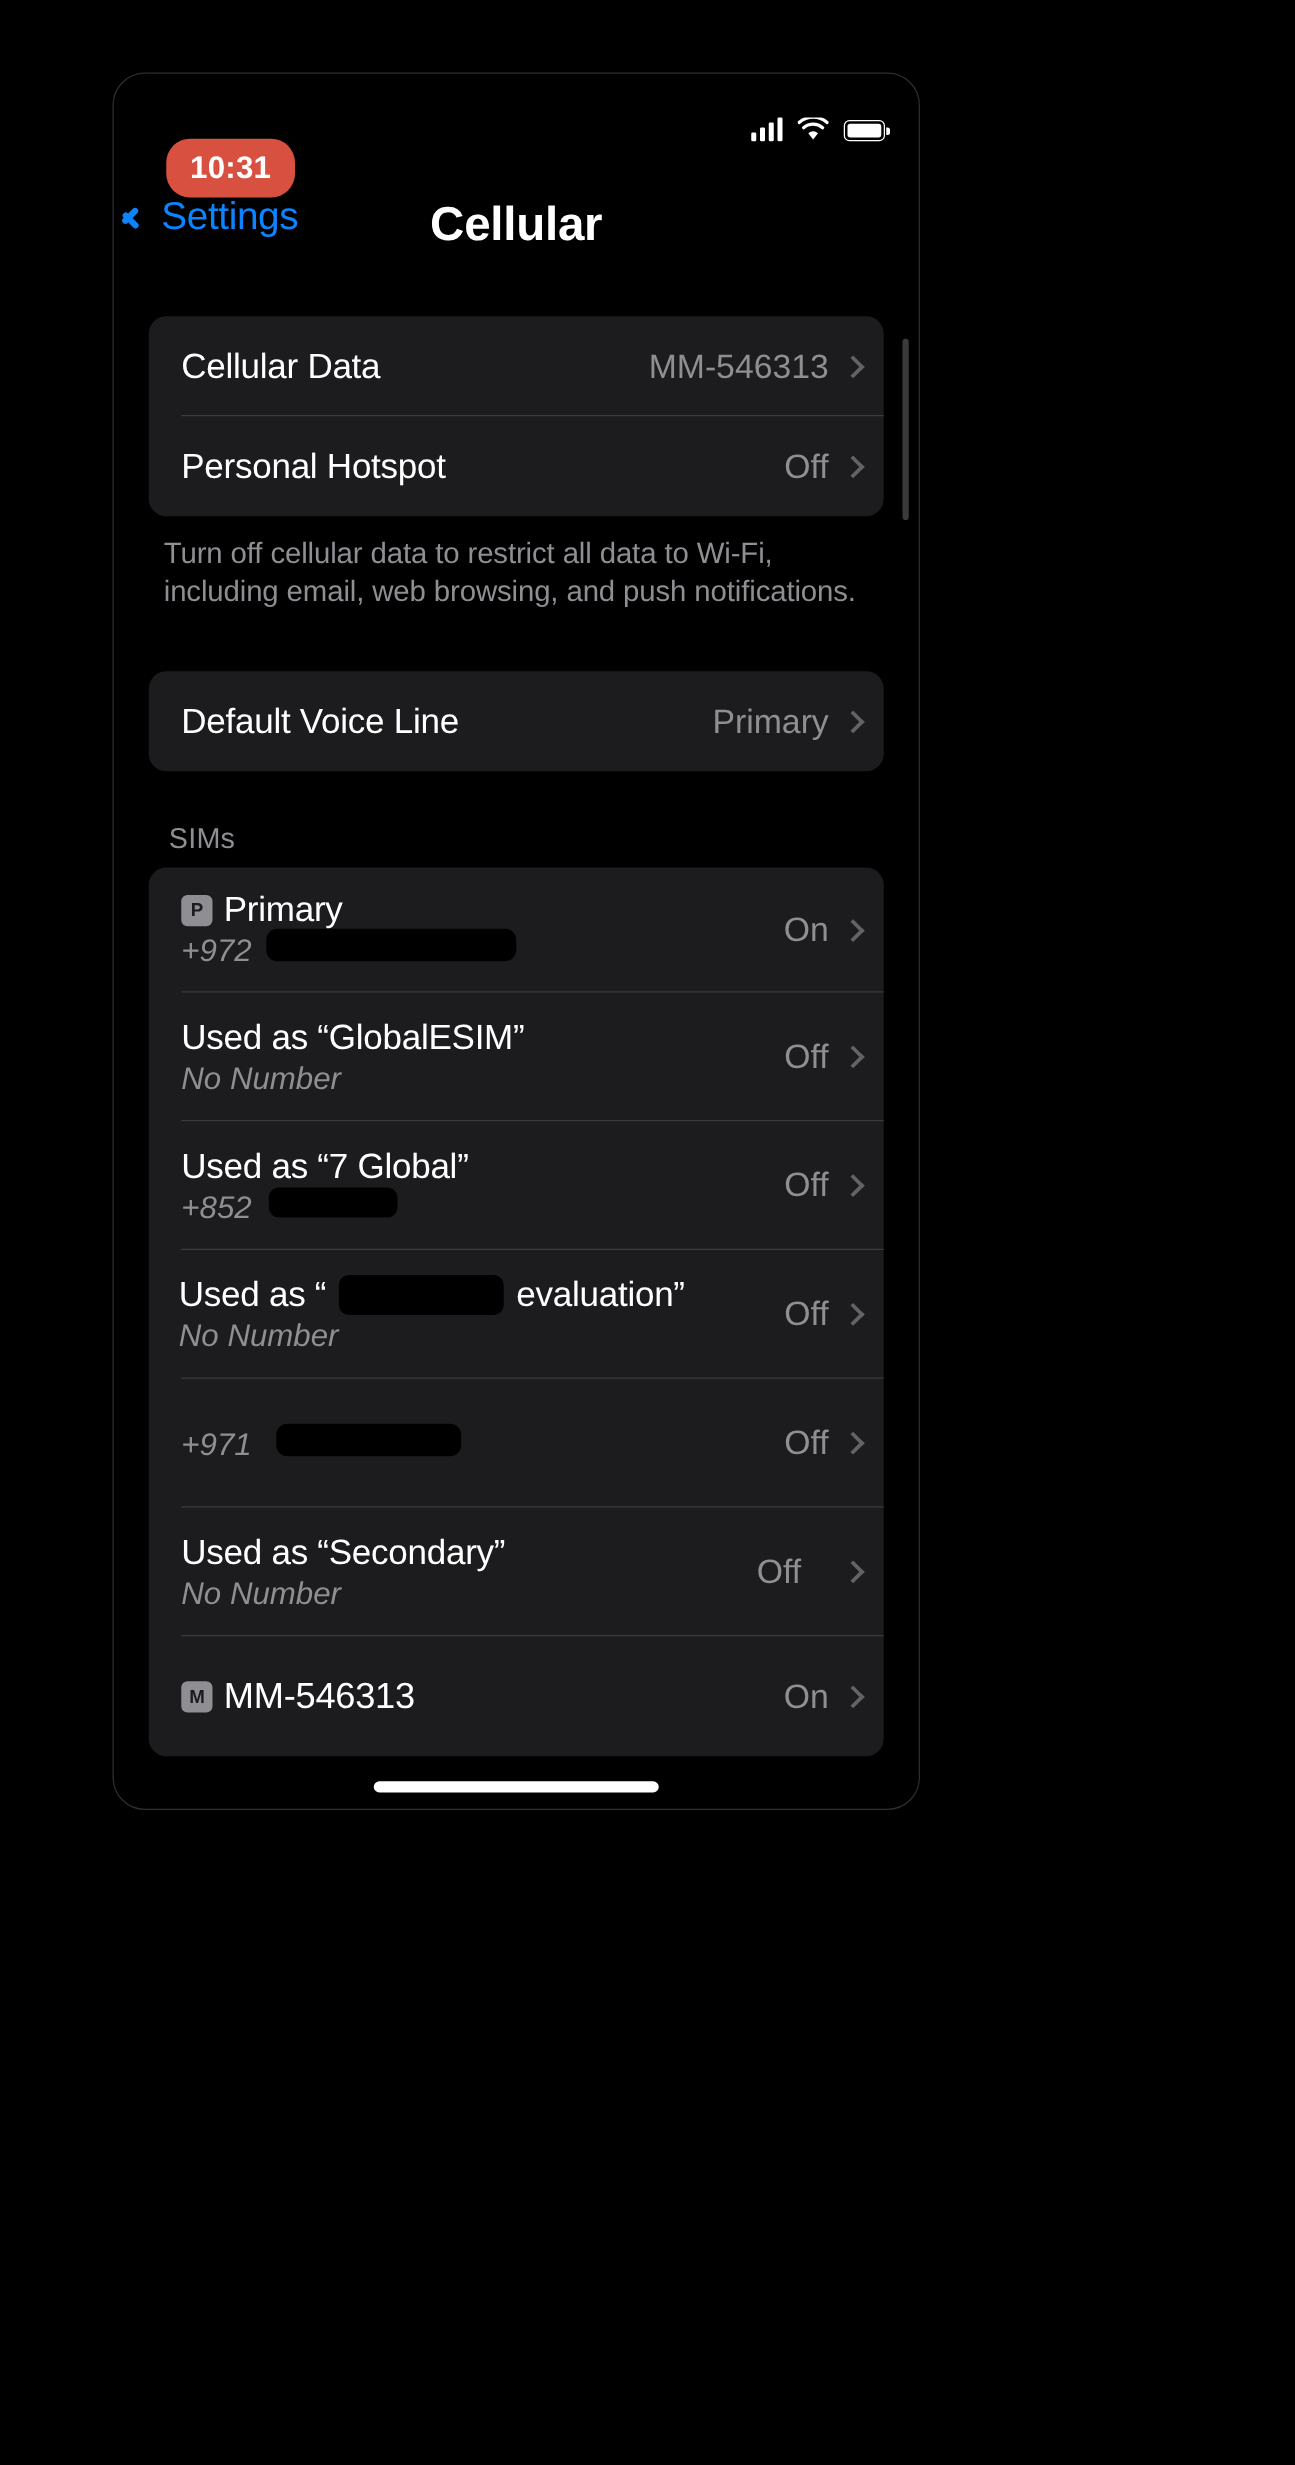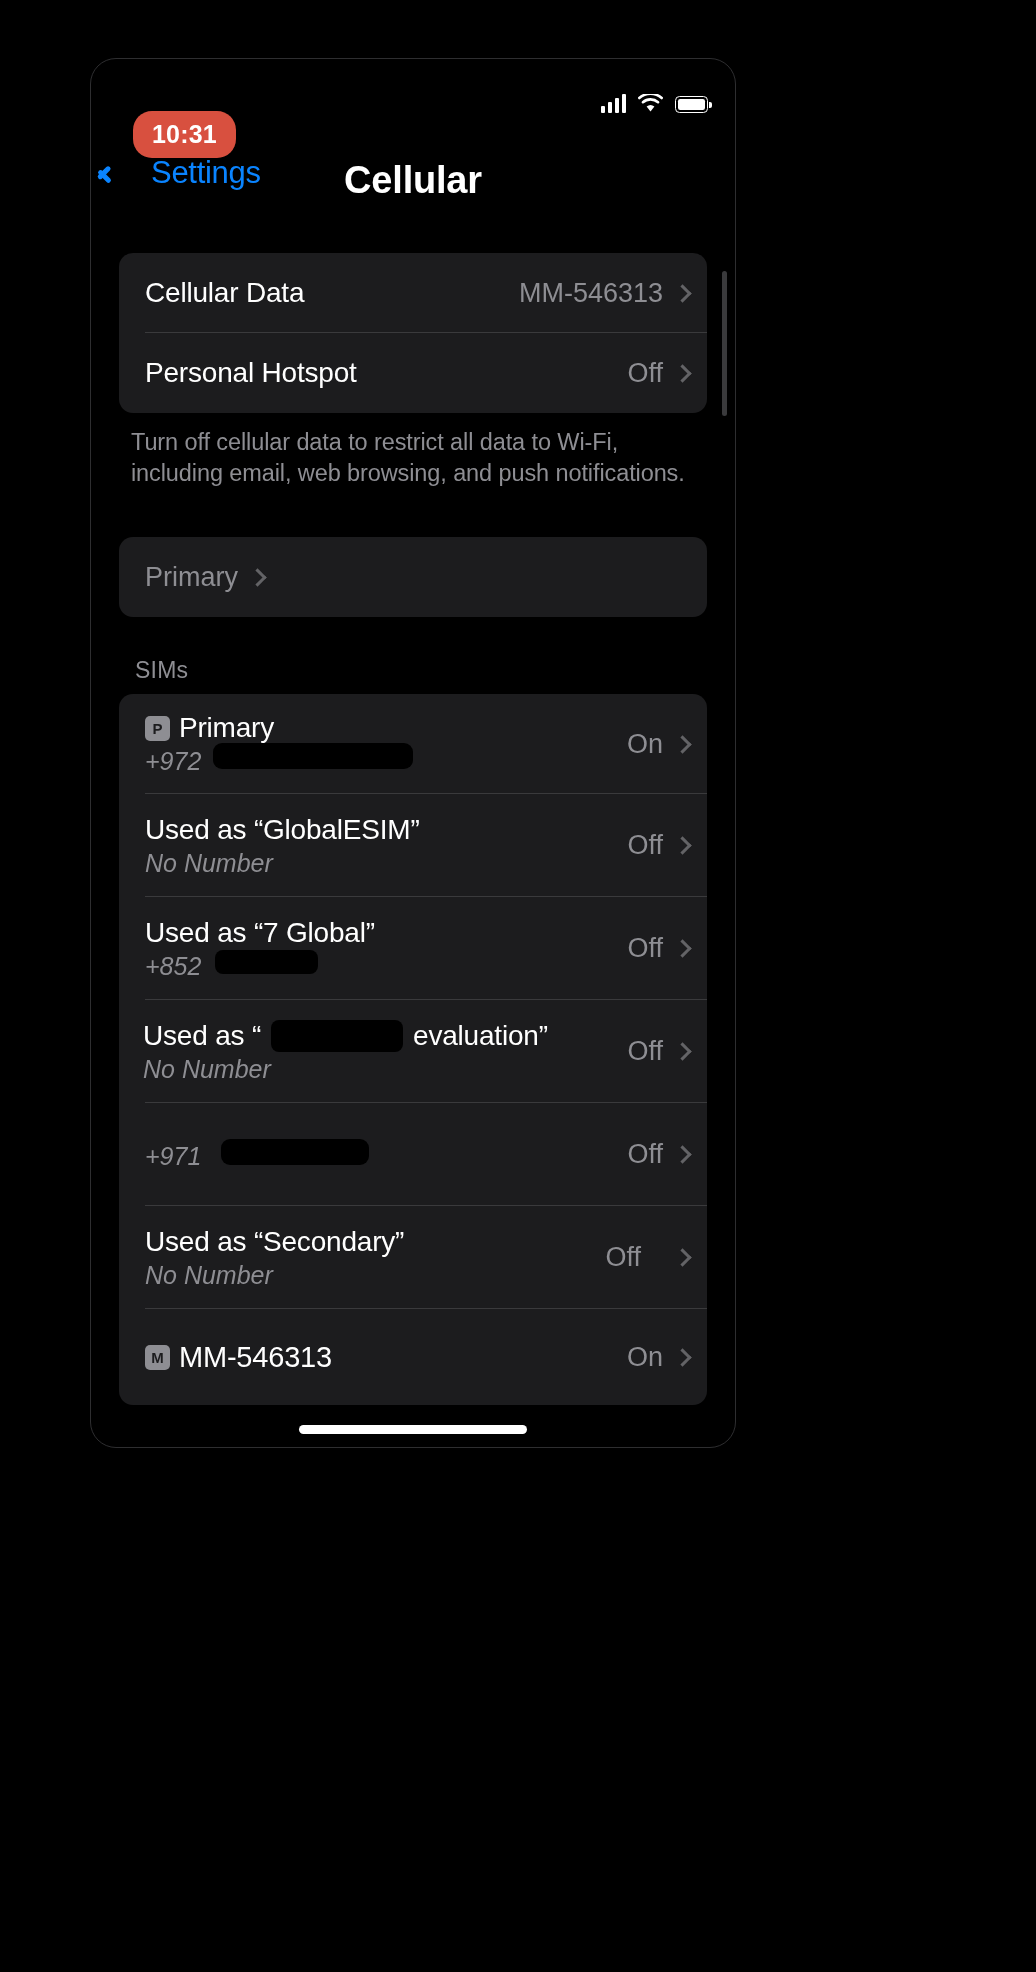--- a/index.html
+++ b/index.html
@@ -45,21 +45,21 @@
   .battery { width:33px; height:17px; border:1.8px solid #fff; border-radius:4.5px; position:relative; padding:1.8px; }
   .battery::after {
     content:""; position:absolute; right:-4.5px; top:5px;
     width:2.6px; height:6px; background:#fff; border-radius:0 2px 2px 0;
   }
   .battery b { display:block; height:100%; width:100%; background:#fff; border-radius:2.2px; }
   
   #navbar { position:absolute; left:0; top:80px; width:100%; height:82px; }
   #back-btn {
     position:absolute; left:16px; top:16px;
-    display:flex; align-items:center; gap:26px;
+    display:flex; align-items:center; gap:4px;
     cursor:pointer;
     text-decoration:underline;
   }
   #back-btn .chev {
     width:18px; height:30px; position:relative;
   }
   #back-btn .chev::before, #back-btn .chev::after {
     content:""; position:absolute; left:3px;
     width:16px; height:4.5px; background:#0a84ff; border-radius:3px;
   }
@@ -199,20 +199,23 @@
           <div class="row-title">Personal Hotspot</div>
         </div>
         <div class="row-value">Off</div>
         <div class="chevron"></div>
       </div>
     </div>
     <div class="footer-text">Turn off cellular data to restrict all data to Wi-Fi, including email, web browsing, and push notifications.</div>
 
     <div class="card" style="margin-top:48px;">
       <div class="row">
+        <div class="row-main">
+          <div class="row-title">Default Voice Line</div>
+        </div>
         <div class="row-value">Primary</div>
         <div class="chevron"></div>
       </div>
     </div>
 
     <div class="section-header">SIMs</div>
 
     <div class="card">
 
       <div class="row" style="min-height:100px;">

